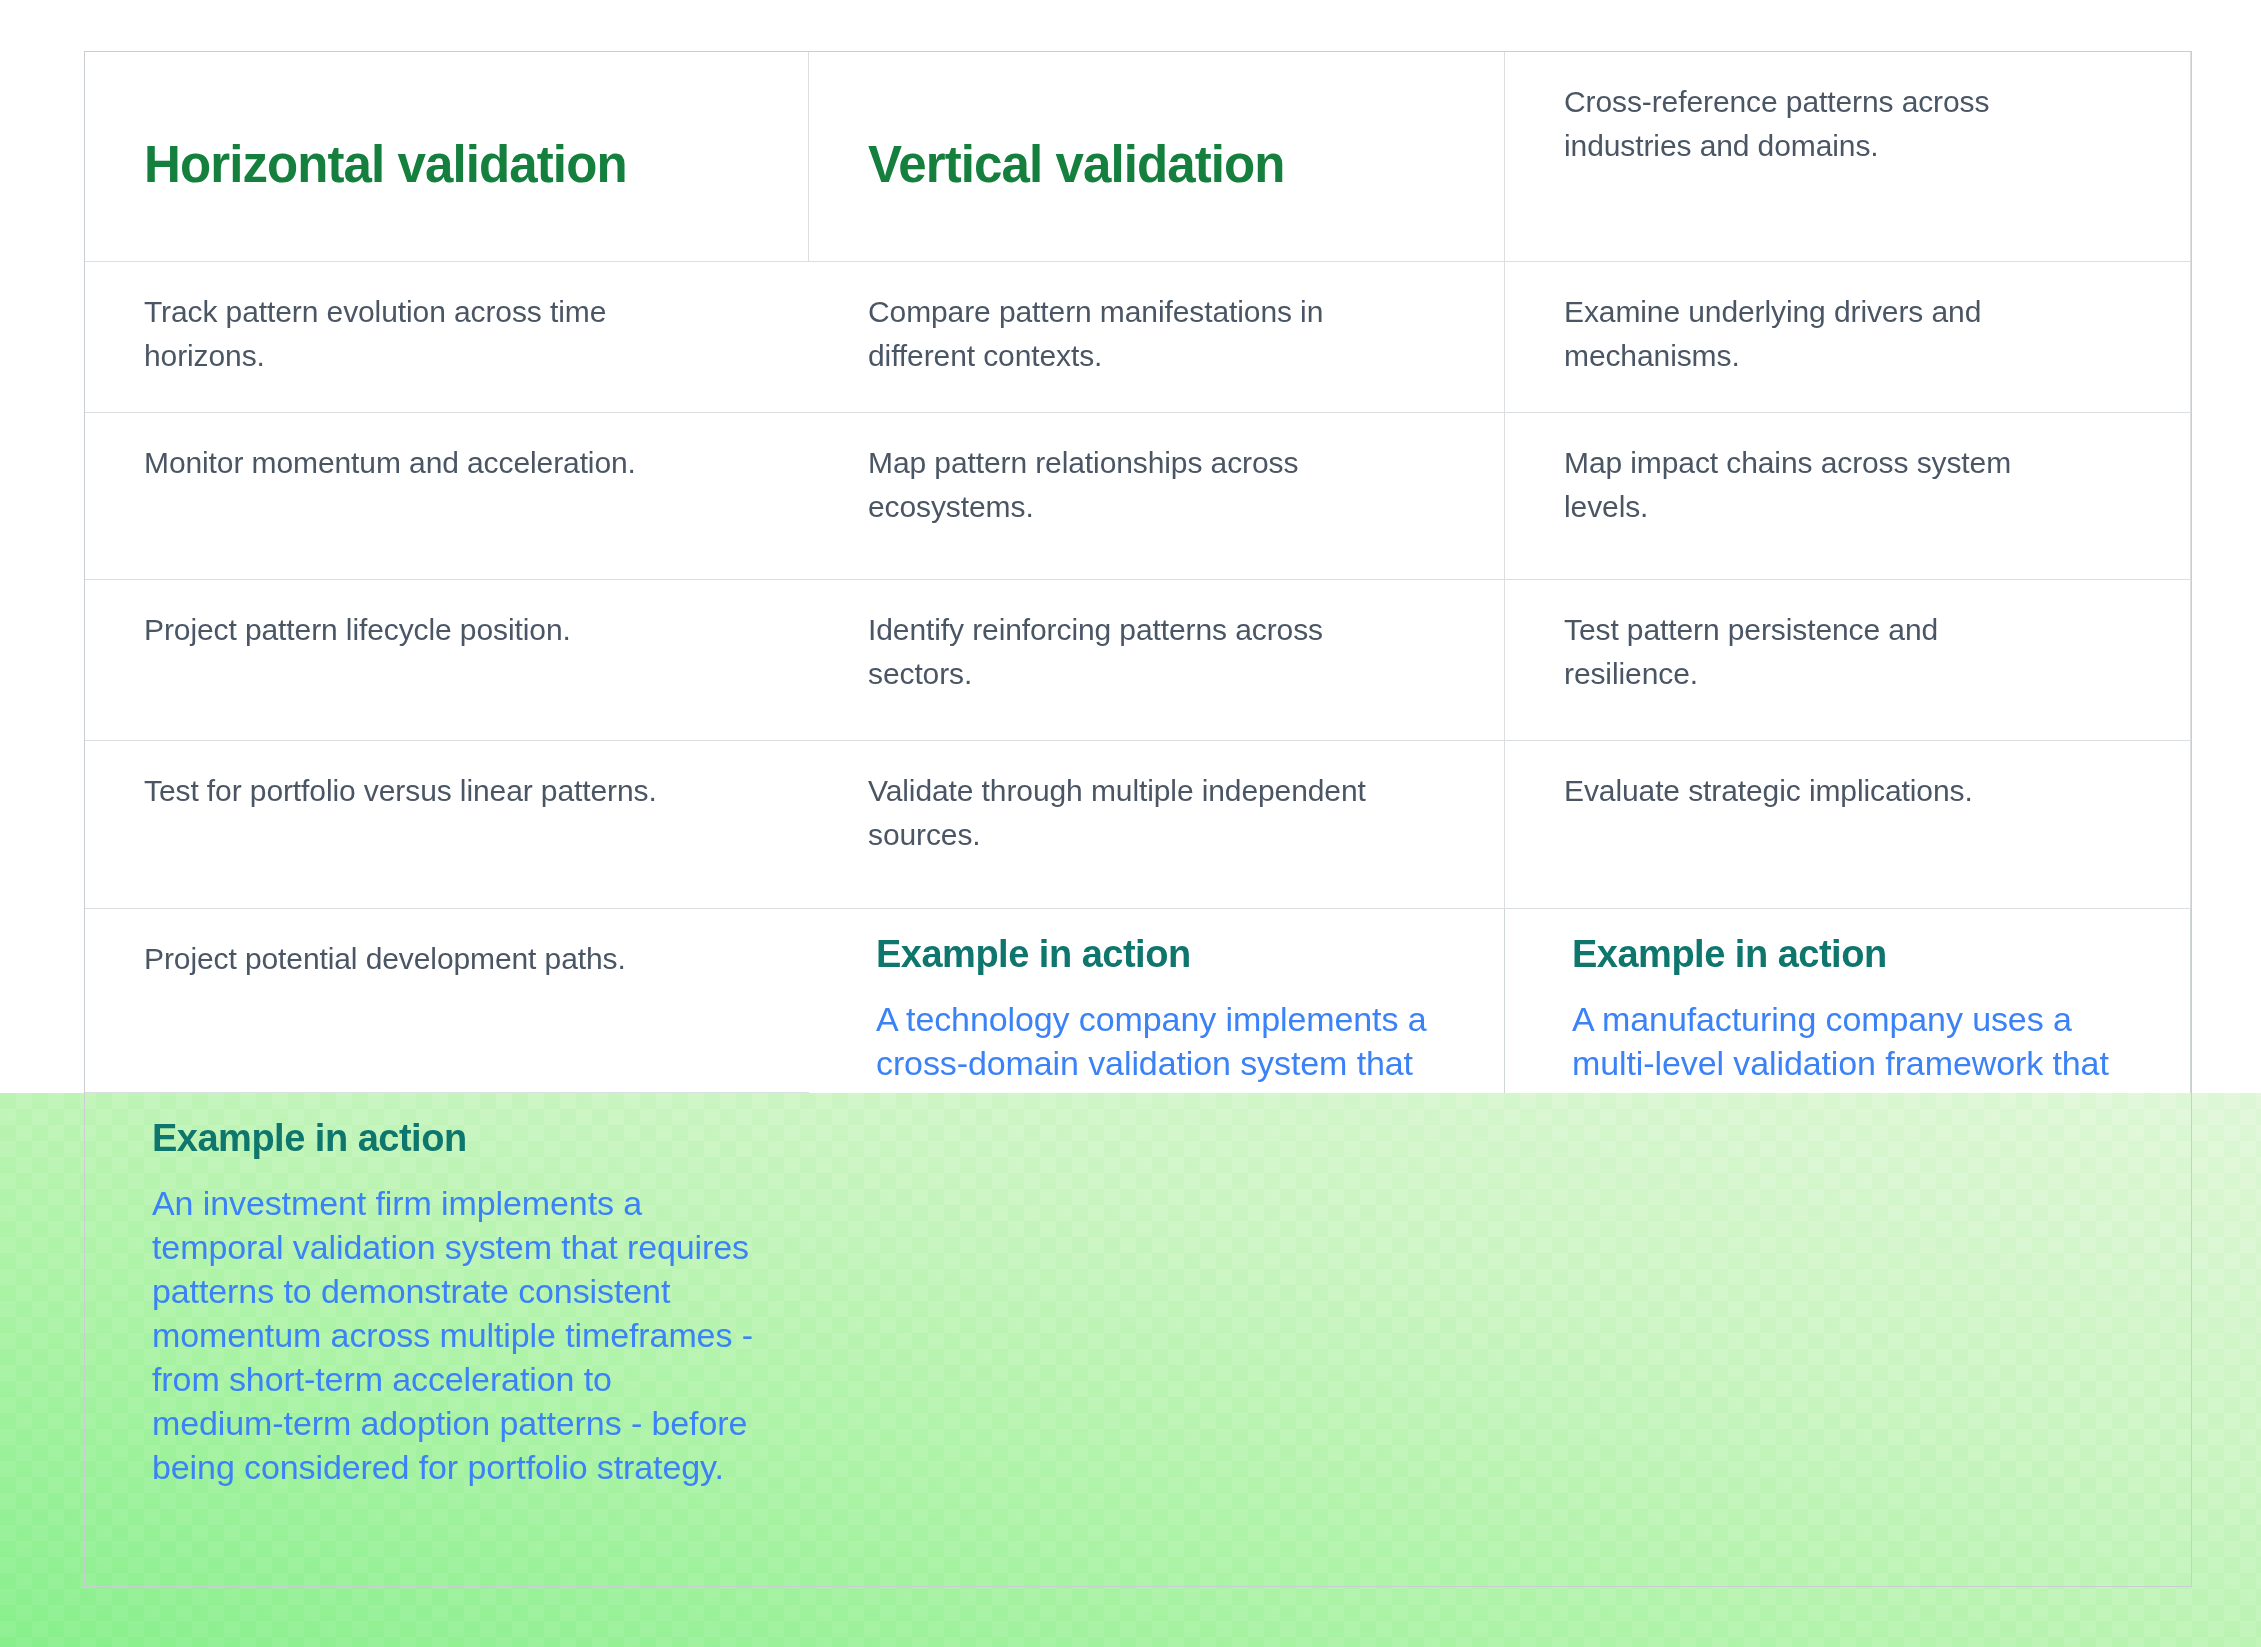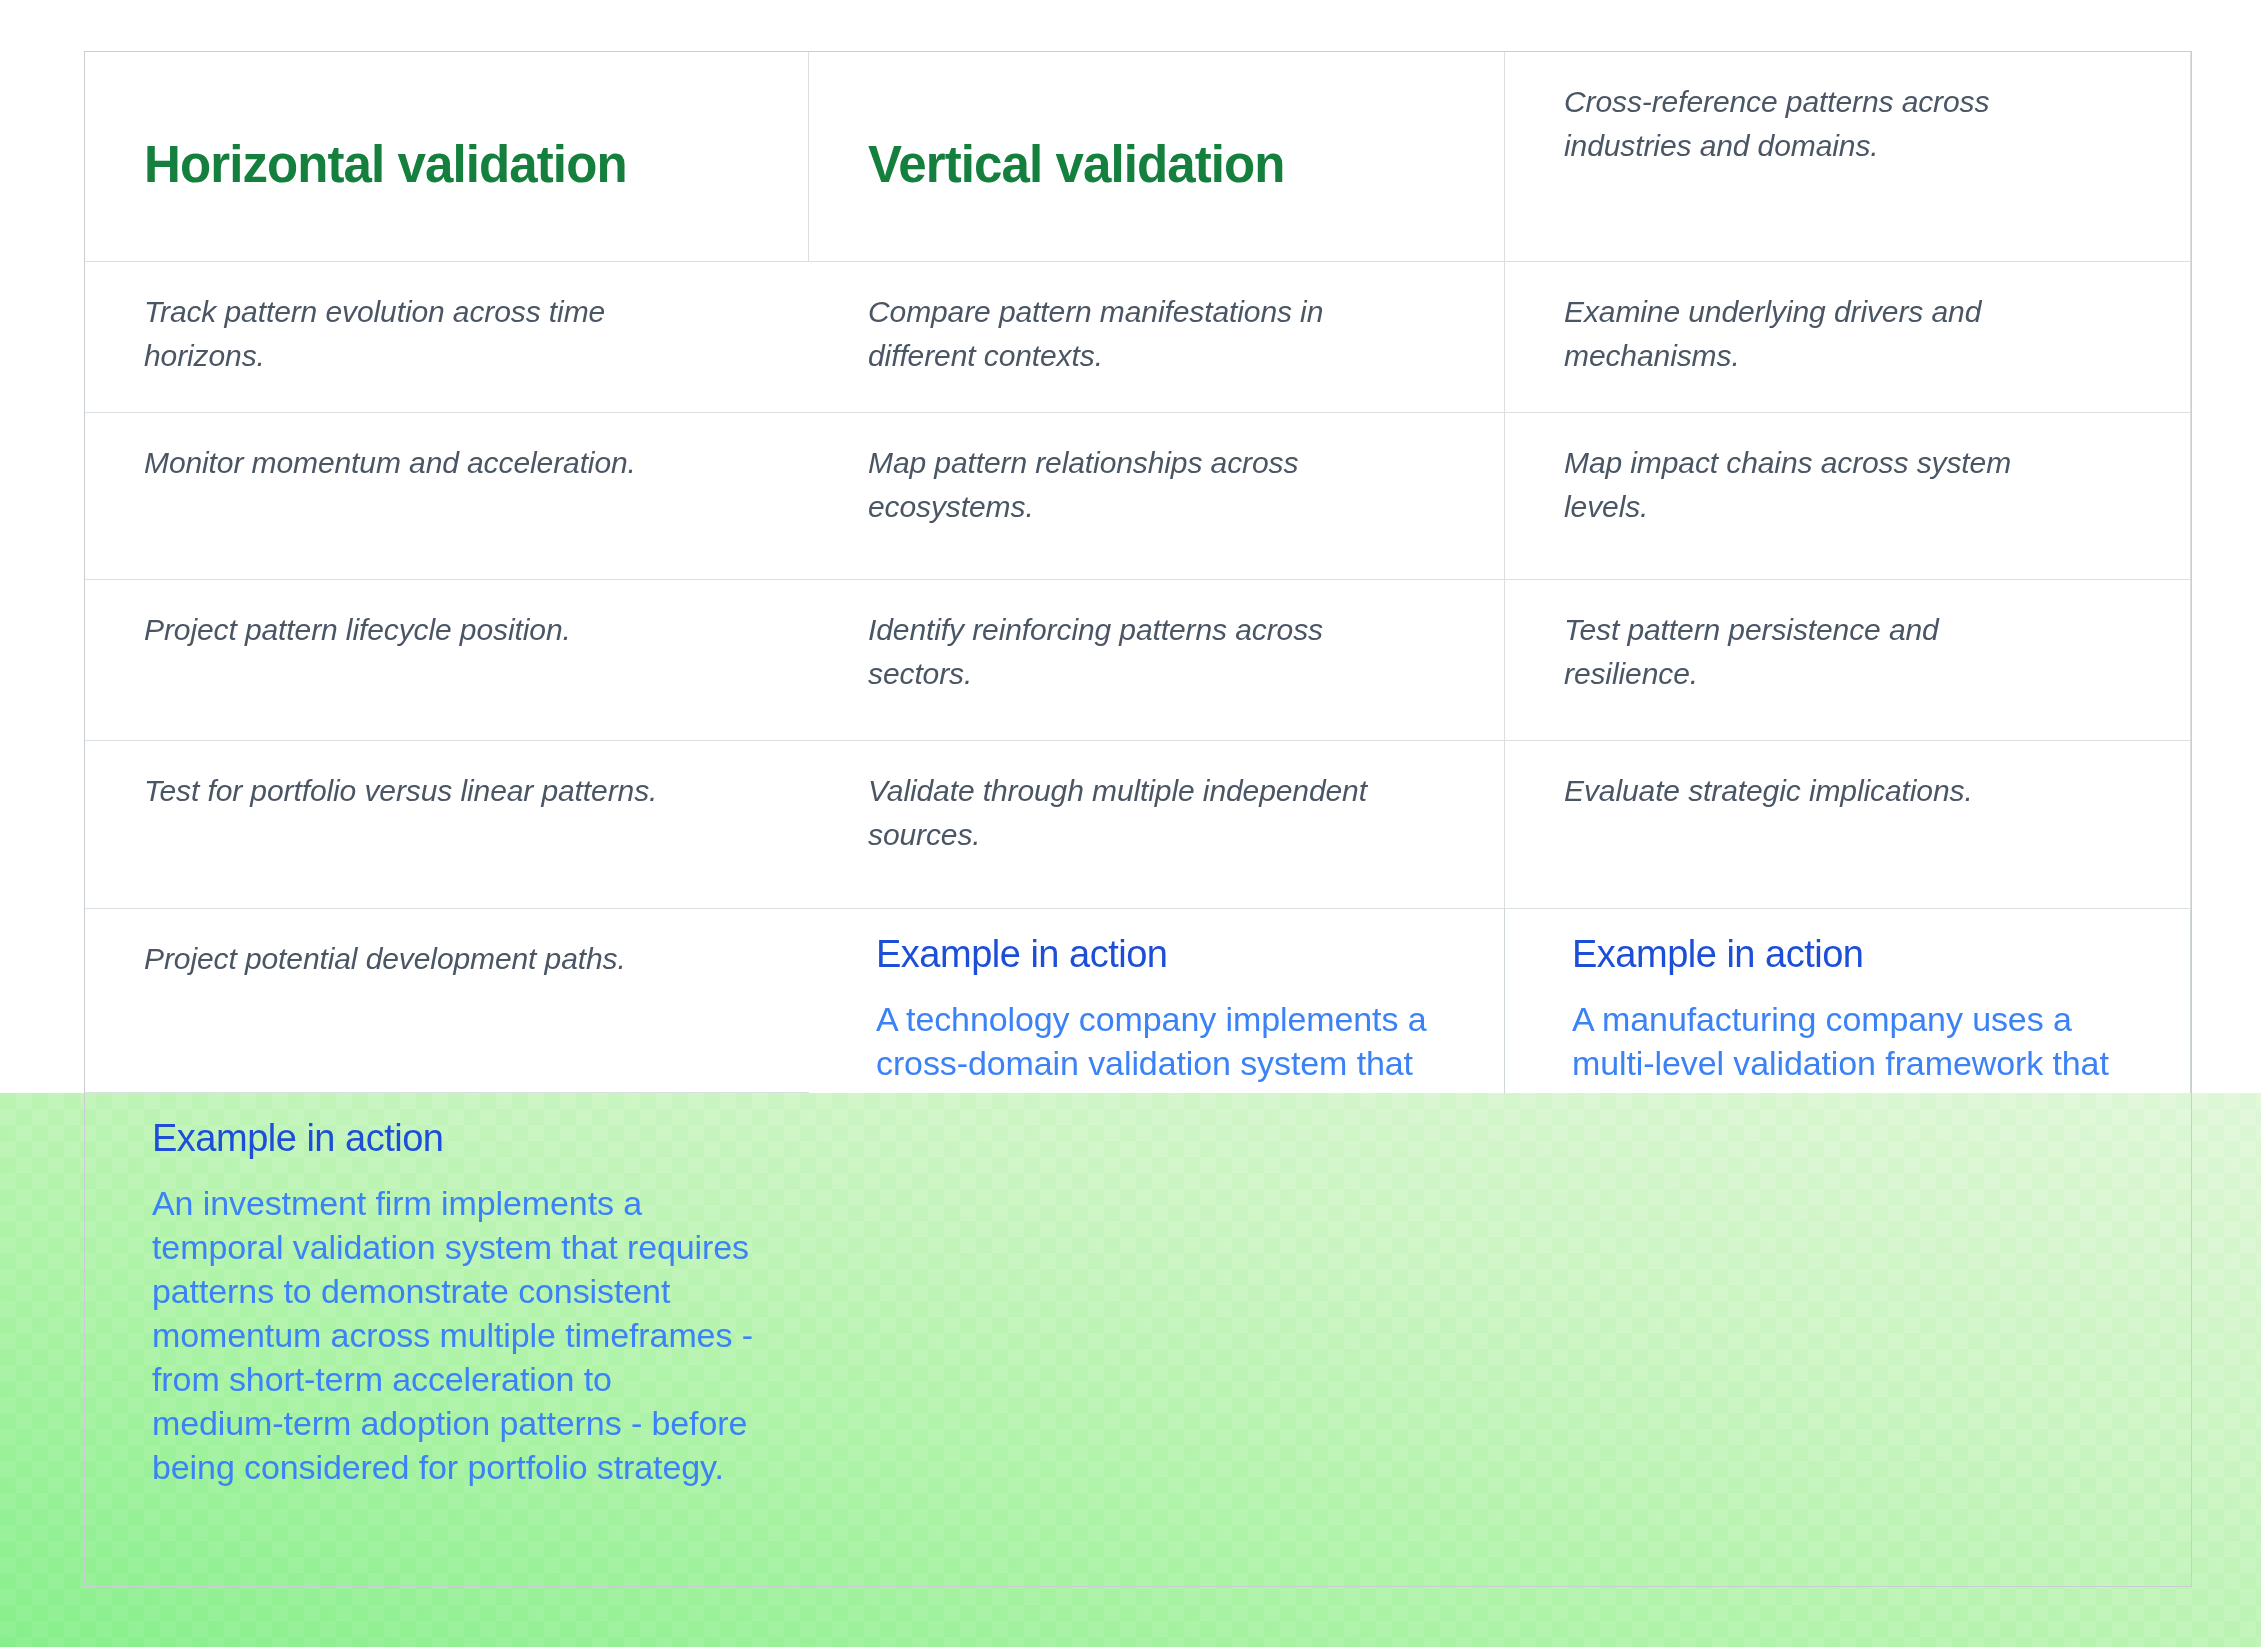--- a/index.html
+++ b/index.html
@@ -65,34 +65,33 @@
     white-space: nowrap;
   }
   .body-text {
     margin: 0;
     font-size: 30px;
     font-weight: 400;
     color: #4b5665;
     line-height: 44px;
     white-space: pre-line;
     letter-spacing: -0.1px;
-    font-style: italic;
   }
   .cell.example-cell {
     border-bottom: none;
     border-right-color: rgba(130, 150, 140, 0.38);
     background: transparent;
     padding: 22.4px 23.6px 0 67px;
   }
   .ex-title {
     margin: 0 0 19px 0;
     font-size: 38px;
-    font-weight: 400;
+    font-weight: 700;
     letter-spacing: -0.5px;
-    color: #1d4ed8;
+    color: #0f766e;
     line-height: 47px;
   }
   .ex-body {
     margin: 0;
     font-size: 34px;
     font-weight: 400;
     color: #3b82f6;
     line-height: 44px;
     white-space: pre-line;
     letter-spacing: -0.1px;

